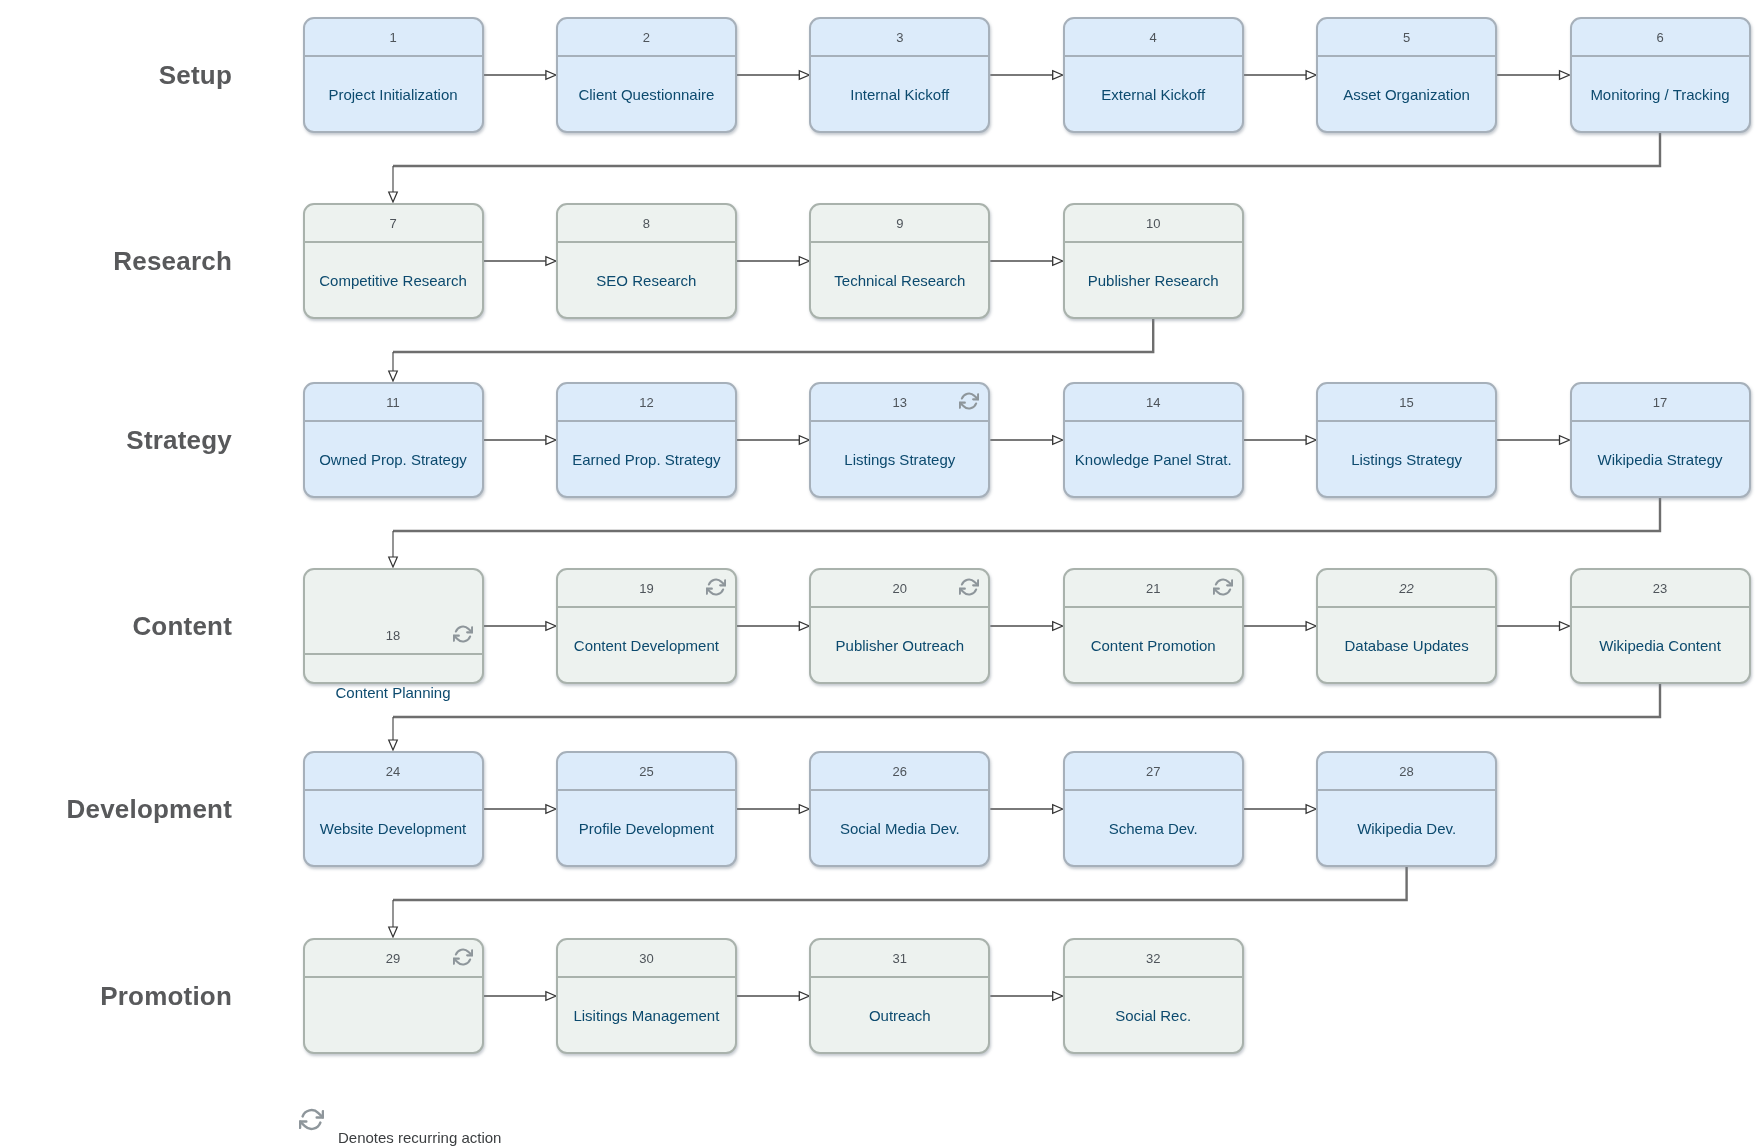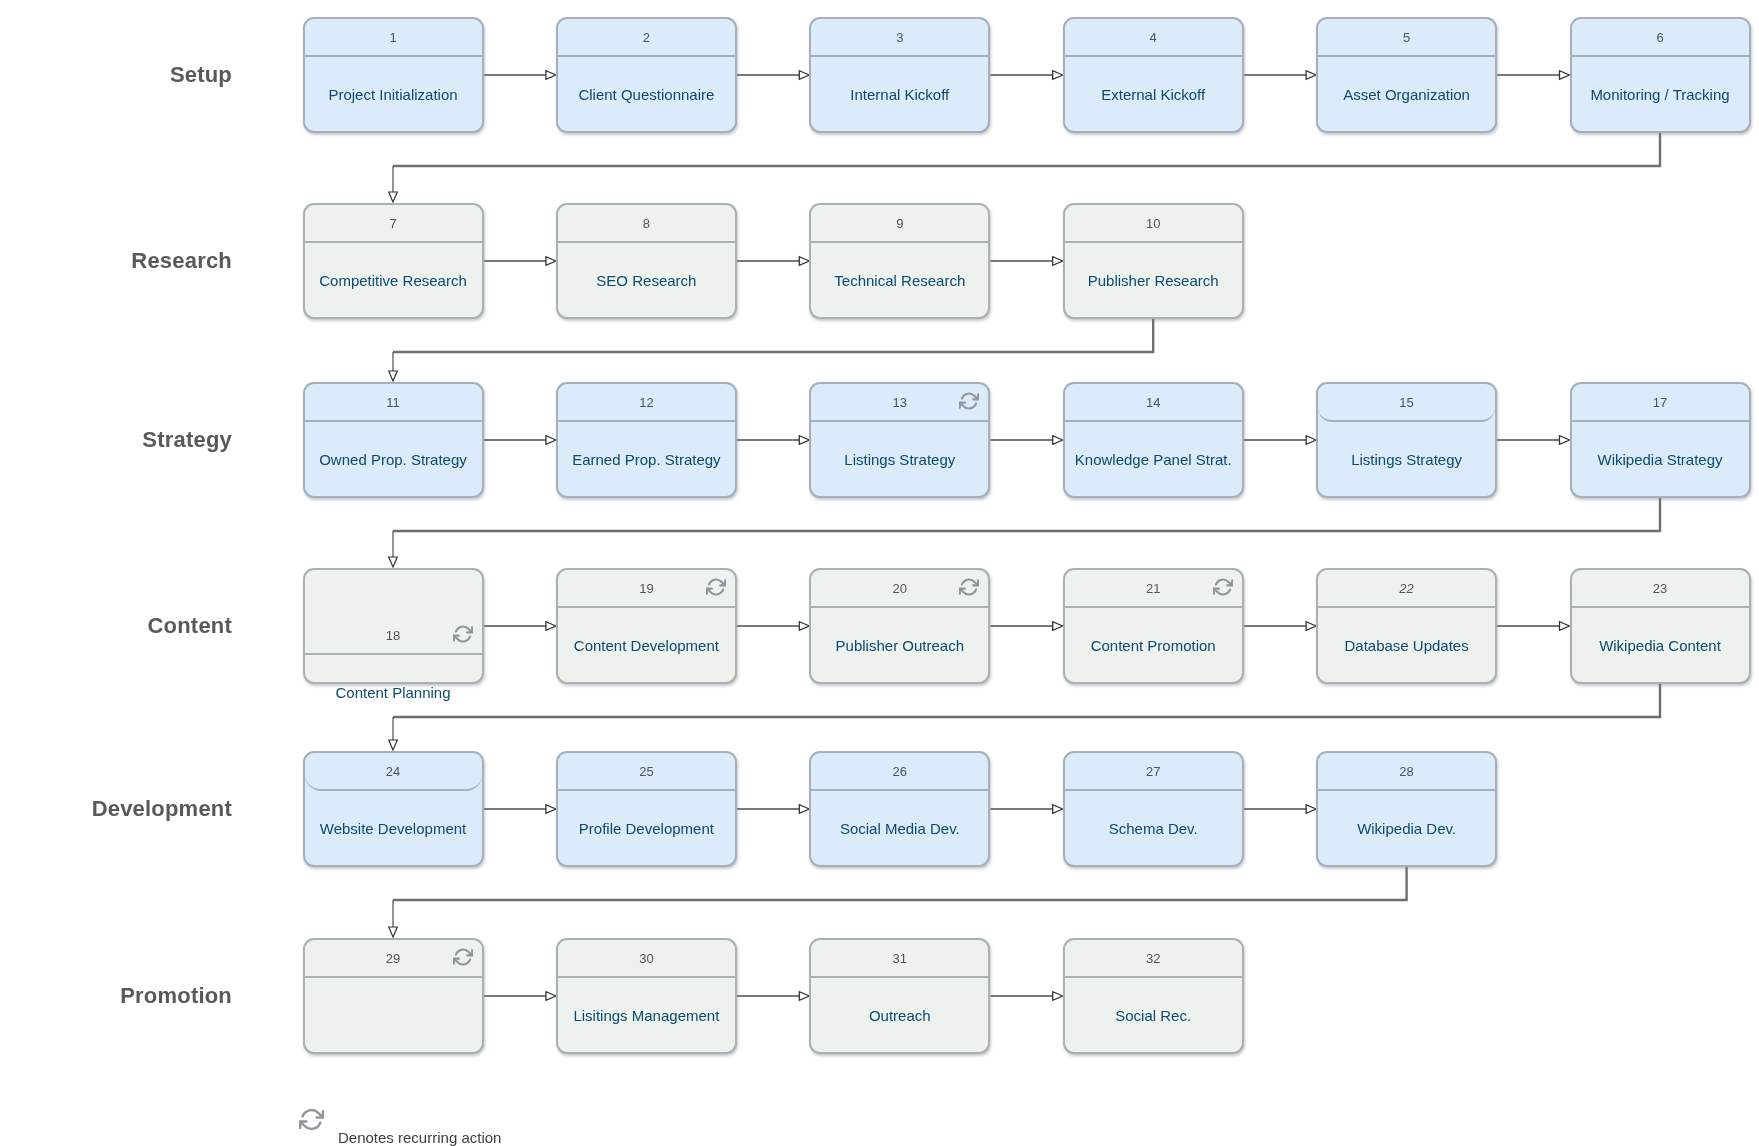--- a/index.html
+++ b/index.html
@@ -7,21 +7,21 @@
     position:relative;
     width:1759px;height:1146px;
     background:#ffffff;
     font-family:"Liberation Sans","DejaVu Sans",sans-serif;
     overflow:hidden;
   }
   #connector-layer{position:absolute;left:0;top:0;width:1759px;height:1146px;}
   .row-label{
     position:absolute;left:0;width:232px;height:116px;
     display:flex;align-items:center;justify-content:flex-end;
-    font-size:22px;font-weight:700;letter-spacing:.2px;
+    font-size:26px;font-weight:700;letter-spacing:.2px;
   }
   .box{
     position:absolute;width:181px;height:116px;
     border:2px solid;border-radius:11px;
     box-sizing:border-box;
     box-shadow:1px 2px 3px rgba(125,136,148,.45);
   }
   .box-header{
     position:relative;height:36px;
     display:flex;align-items:center;justify-content:center;
@@ -259,21 +259,21 @@
         </div>
         <div class="box-body">Listings Strategy</div>
       </div>
       <div class="box" style="left: 1062.7px; top: 382px; background: rgb(220, 235, 250); border-color: rgb(166, 176, 186);">
         <div class="box-header" style="border-bottom-color: rgb(166, 176, 186);">
           <span class="box-num">14</span>
         </div>
         <div class="box-body">Knowledge Panel Strat.</div>
       </div>
       <div class="box" style="left: 1316.1px; top: 382px; background: rgb(220, 235, 250); border-color: rgb(166, 176, 186);">
-        <div class="box-header" style="border-bottom-color: rgb(166, 176, 186); border-radius: 14px;">
+        <div class="box-header" style="border-bottom-color: rgb(166, 176, 186);">
           <span class="box-num">15</span>
         </div>
         <div class="box-body">Listings Strategy</div>
       </div>
       <div class="box" style="left: 1569.5px; top: 382px; background: rgb(220, 235, 250); border-color: rgb(166, 176, 186);">
         <div class="box-header" style="border-bottom-color: rgb(166, 176, 186);">
           <span class="box-num">17</span>
         </div>
         <div class="box-body">Wikipedia Strategy</div>
       </div>
@@ -329,21 +329,21 @@
         <div class="box-body">Database Updates</div>
       </div>
       <div class="box" style="left: 1569.5px; top: 568px; background: rgb(237, 242, 239); border-color: rgb(169, 178, 172);">
         <div class="box-header" style="border-bottom-color: rgb(169, 178, 172);">
           <span class="box-num">23</span>
         </div>
         <div class="box-body">Wikipedia Content</div>
       </div>
       <div class="row-label" style="top: 751px; color: rgb(88, 89, 91);">Development</div>
       <div class="box" style="left: 302.5px; top: 751px; background: rgb(220, 235, 250); border-color: rgb(166, 176, 186);">
-        <div class="box-header" style="border-bottom-color: rgb(166, 176, 186); border-radius: 16px;">
+        <div class="box-header" style="border-bottom-color: rgb(166, 176, 186);">
           <span class="box-num">24</span>
         </div>
         <div class="box-body">Website Development</div>
       </div>
       <div class="box" style="left: 555.9px; top: 751px; background: rgb(220, 235, 250); border-color: rgb(166, 176, 186);">
         <div class="box-header" style="border-bottom-color: rgb(166, 176, 186);">
           <span class="box-num">25</span>
         </div>
         <div class="box-body">Profile Development</div>
       </div>

